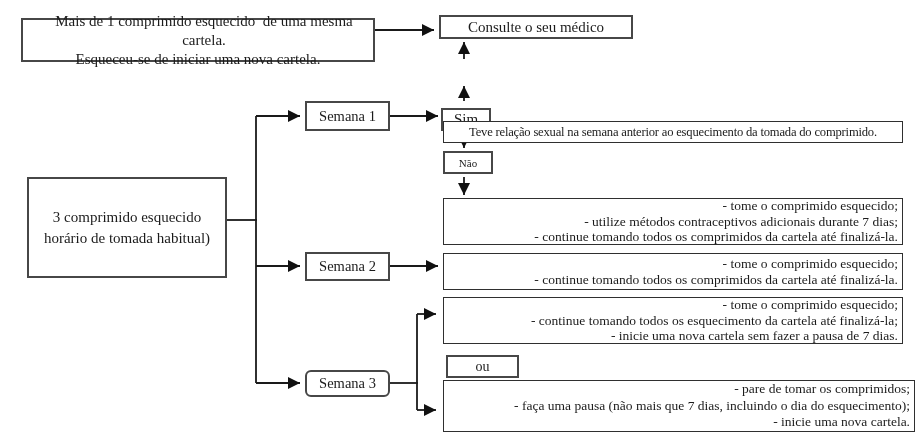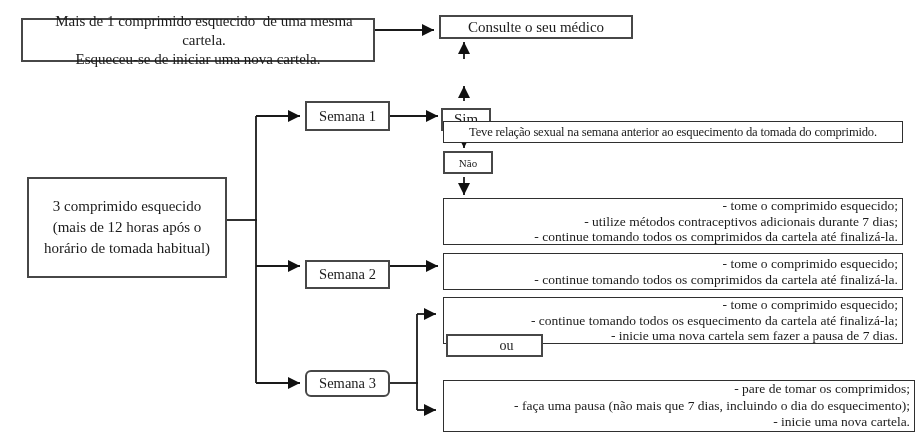--- a/index.html
+++ b/index.html
@@ -27,24 +27,24 @@
   .pre{white-space:pre-wrap;padding-left:12px;}
   #b-tl{left:21px;top:18px;width:350px;height:40px;font-size:15px;line-height:19px;}
   #b-consult{left:439px;top:15px;width:190px;height:20px;font-size:15px;}
   #b-sim{left:441px;top:60px;width:46px;height:19px;font-size:15px;margin-top:48px;}
   #b-teve{left:443px;top:104px;width:458px;height:20px;border-width:1px;border-color:#2f2f2f;margin-top:17px;}
   #b-teve .line{font-size:12.6px;letter-spacing:-0.2px;white-space:nowrap;overflow:hidden;text-align:center;}
   #b-nao{left:443px;top:151px;width:46px;height:19px;font-size:11px;}
   #b-instr1{left:443px;top:198px;width:458px;height:45px;font-size:13.5px;line-height:15.5px;}
   #b-instr2{left:443px;top:253px;width:458px;height:35px;font-size:13.5px;line-height:16px;}
   #b-instr3{left:443px;top:297px;width:458px;height:45px;font-size:13.5px;line-height:15.5px;}
-  #b-ou{left:446px;top:334px;width:69px;height:19px;font-size:14px;padding-left:24px;}
+  #b-ou{left:446px;top:355px;width:69px;height:19px;font-size:14px;}
   #b-instr4{left:443px;top:380px;width:458px;height:50px;font-size:13.5px;line-height:16.5px;padding-left:12px;}
   #b-sem1{left:305px;top:101px;width:81px;height:26px;font-size:14.5px;}
-  #b-sem2{left:305px;top:252px;width:81px;height:25px;font-size:14.5px;margin-top:8px;}
+  #b-sem2{left:305px;top:252px;width:81px;height:25px;font-size:14.5px;}
   #b-sem3{left:305px;top:370px;width:81px;height:23px;font-size:14.5px;border-radius:6px;}
   #b-main{left:27px;top:177px;width:196px;height:97px;font-size:15px;line-height:21px;}
 </style>
 </head>
 <body>
 
 <div class="canvas">
 
   <svg class="connectors" width="917" height="441" viewBox="0 0 917 441">
     <defs>
@@ -88,21 +88,20 @@
   <div class="box" id="b-teve">
     <div class="line">Teve relação sexual na semana anterior ao esquecimento da tomada do comprimido.</div>
   </div>
 
   <div class="box" id="b-nao">
     <div class="line c">Não</div>
   </div>
 
   <div class="box" id="b-main">
     <div class="line c">3 comprimido esquecido</div>
-    <div class="line c">(mais de 12 horas após o</div>
     <div class="line c">horário de tomada habitual)</div>
   </div>
 
   <div class="box" id="b-sem1">
     <div class="line c">Semana 1</div>
   </div>
 
   <div class="box" id="b-sem2">
     <div class="line c">Semana 2</div>
   </div>

